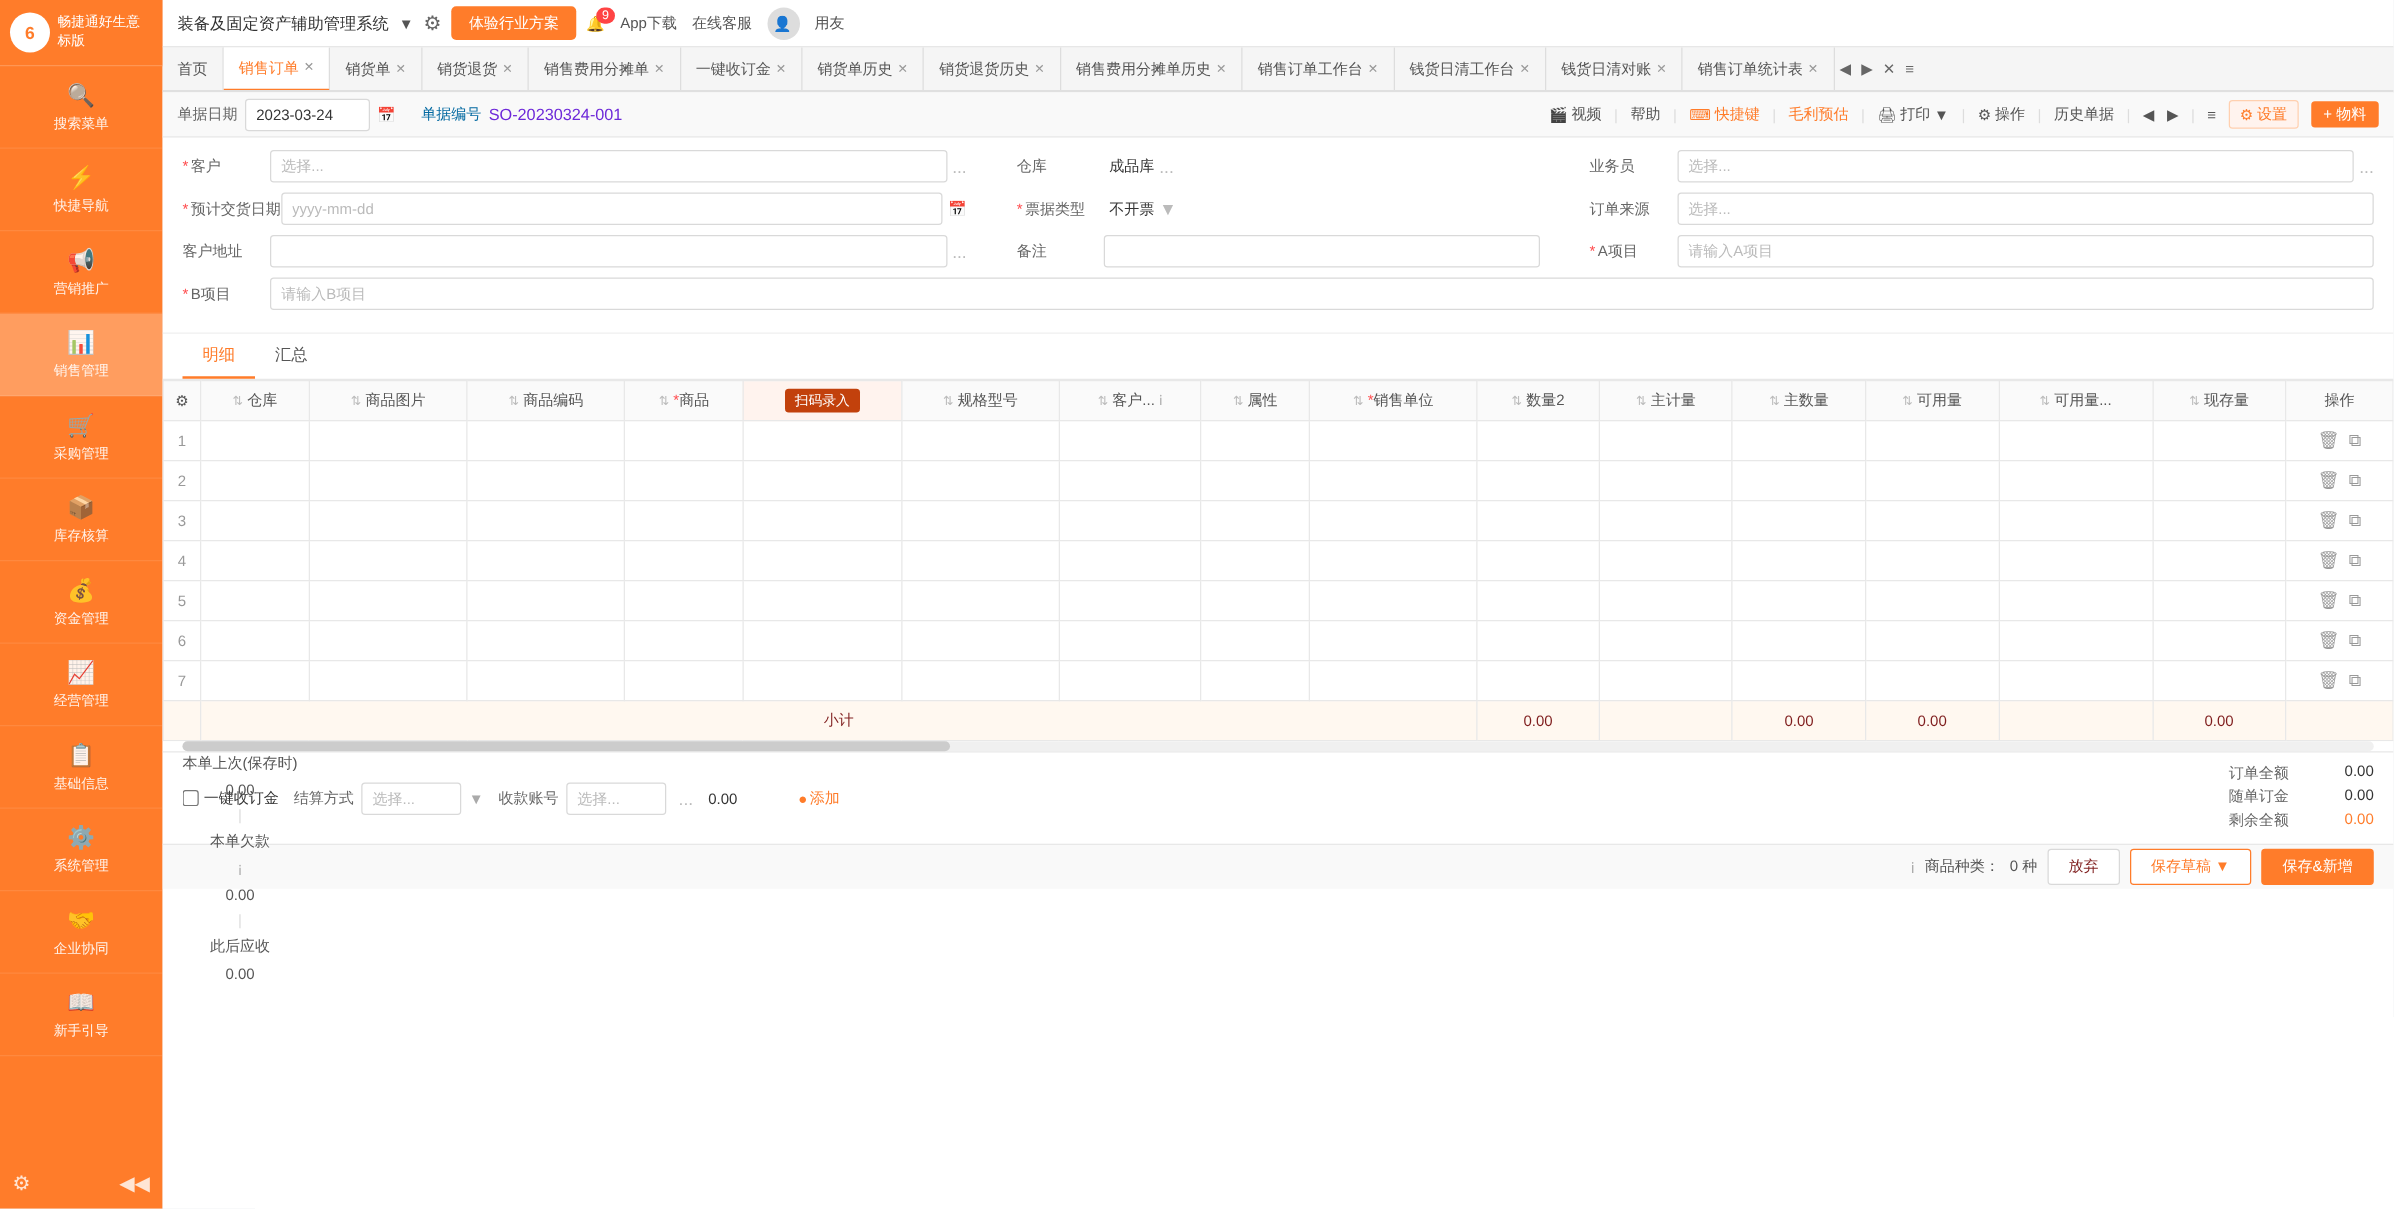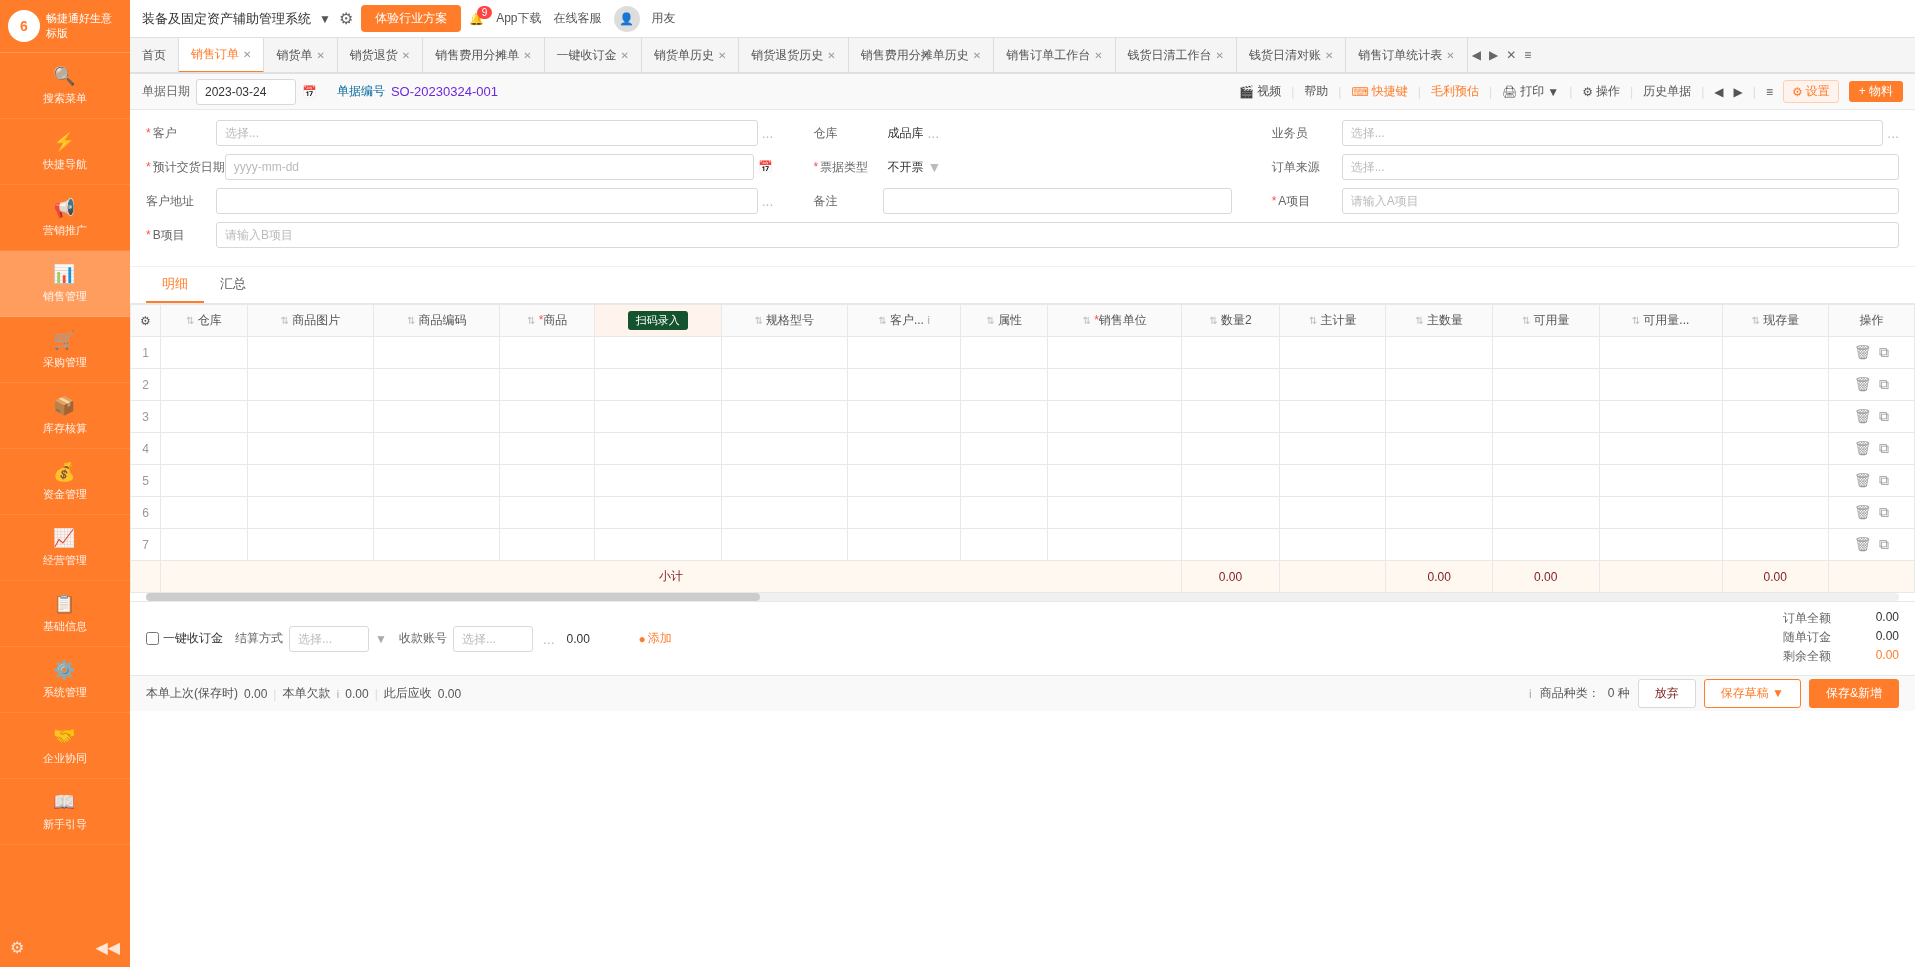--- a/index.html
+++ b/index.html
@@ -63,21 +63,21 @@
     .form-tabs { display: flex; align-items: center; gap: 0; padding: 0 16px; border-bottom: 1px solid #e8e8e8; }
     .form-tab { padding: 8px 16px; font-size: 13px; cursor: pointer; color: #555; border-bottom: 2px solid transparent; }
     .form-tab.active { color: #ff7c2a; border-bottom-color: #ff7c2a; font-weight: 500; }
 
     
     .data-table-wrapper { overflow-x: auto; }
     .data-table { width: 100%; border-collapse: collapse; font-size: 12px; }
     .data-table th { background: #fafafa; border: 1px solid #e8e8e8; padding: 6px 8px; text-align: center; color: #555; white-space: nowrap; font-weight: normal; }
     .data-table td { border: 1px solid #e8e8e8; padding: 4px 6px; text-align: center; height: 32px; }
     .row-num { color: #999; }
-    .scan-btn { background: #14532d; color: #fff; border: none; border-radius: 3px; padding: 2px 8px; font-size: 11px; cursor: pointer; white-space: nowrap; }
+    .scan-btn { background: #c2410c; color: #fff; border: none; border-radius: 3px; padding: 2px 8px; font-size: 11px; cursor: pointer; white-space: nowrap; }
     .sort-icon { color: #bbb; font-size: 10px; }
 
     
     .subtotal-row td { background: #fff8f0; font-weight: 500; color: #7f1d1d; }
     .subtotal-label { color: #ff7c2a; font-weight: 500; text-align: left; padding-left: 12px; }
 
     
     .action-btn { background: none; border: none; cursor: pointer; color: #999; font-size: 14px; padding: 2px; }
 
     
@@ -662,21 +662,21 @@
             <span class="summary-value">0.00</span>
           </div>
           <div class="summary-row">
             <span class="summary-label">剩余全额</span>
             <span class="summary-value highlight">0.00</span>
           </div>
         </div>
       </div>
 
       <div class="footer-bar">
-        <div style="display:flex;gap:6px;align-items:center;">
+        <div style="display:flex;gap:6px;align-items:center;flex-direction:column;">
           <span>本单上次(保存时)</span>
           <span style="font-weight:500;">0.00</span>
           <span style="color:#ddd;">|</span>
           <span>本单欠款</span>
           <span style="color:#aaa;font-size:11px;">ℹ</span>
           <span style="font-weight:500;">0.00</span>
           <span style="color:#ddd;">|</span>
           <span>此后应收</span>
           <span style="font-weight:500;">0.00</span>
         </div>

